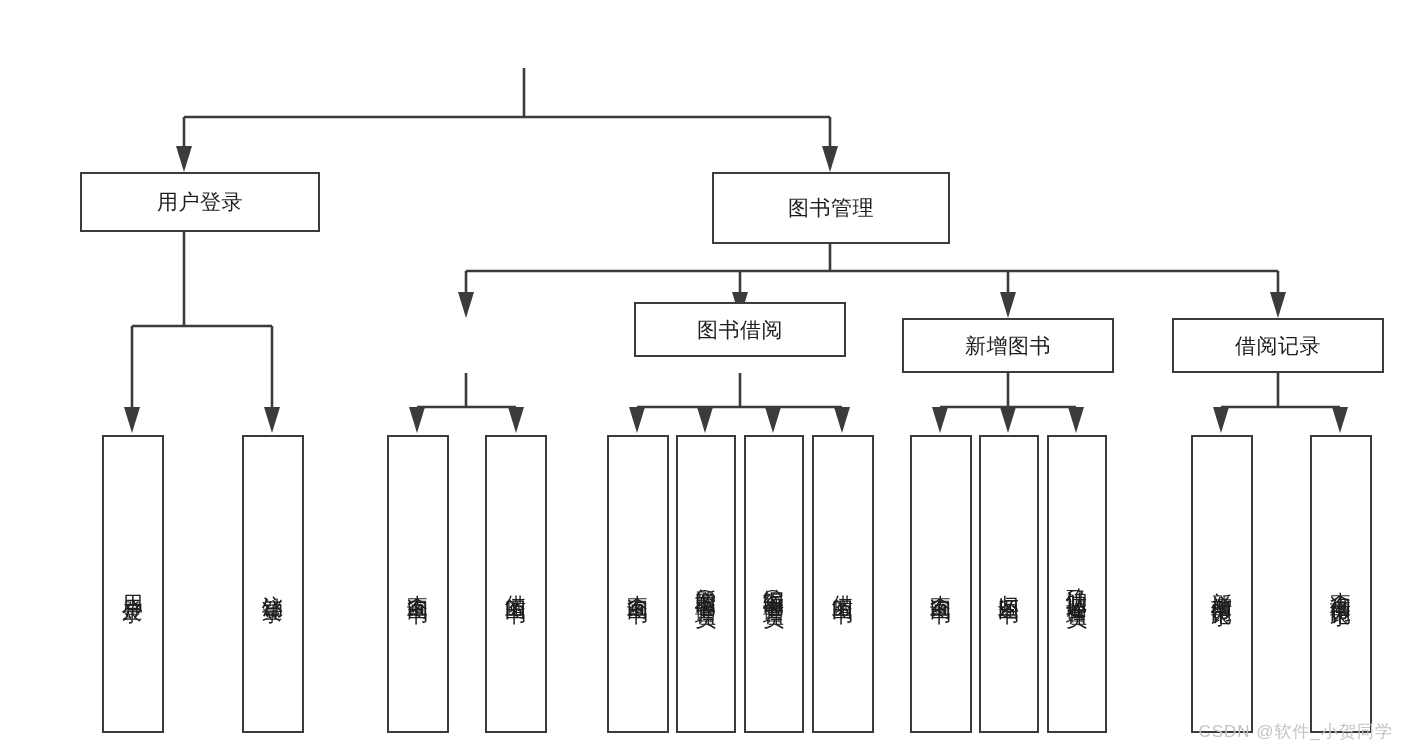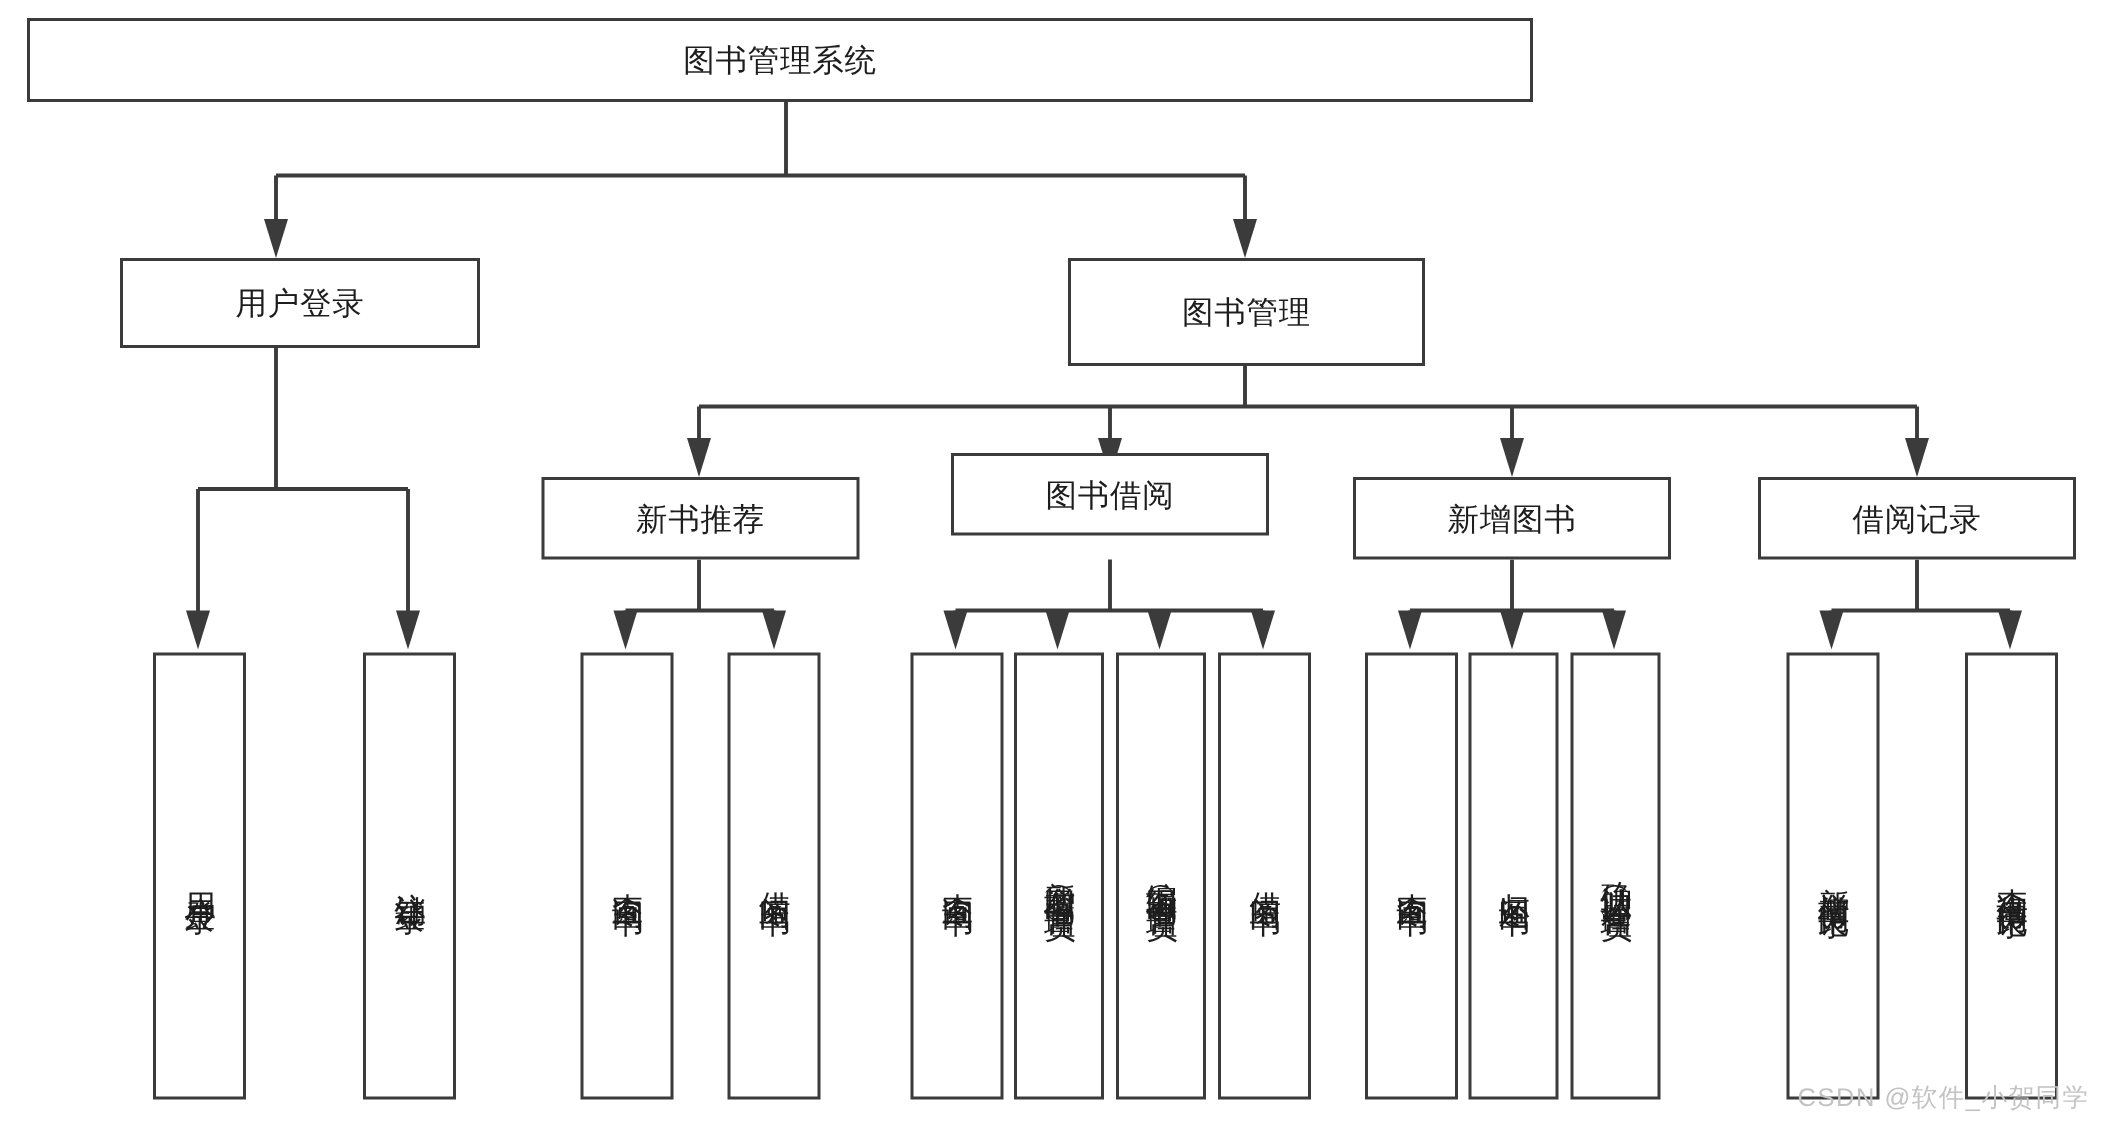--- a/index.html
+++ b/index.html
@@ -117,26 +117,24 @@
     <polygon points="1076,433 1068,407 1084,407"></polygon>
 
     <line x1="1278" y1="373" x2="1278" y2="407"></line>
     <line x1="1221" y1="407" x2="1340" y2="407"></line>
     <line x1="1221" y1="407" x2="1221" y2="418"></line>
     <polygon points="1221,433 1213,407 1229,407"></polygon>
     <line x1="1340" y1="407" x2="1340" y2="418"></line>
     <polygon points="1340,433 1332,407 1348,407"></polygon>
   </svg>
 
-  <div class="node h" style="left:18px;top:12px;width:1004px;height:56px;">图书管理系统</div>
 
   <div class="node h" style="left:80px;top:172px;width:240px;height:60px;">用户登录</div>
   <div class="node h" style="left:712px;top:172px;width:238px;height:72px;">图书管理</div>
 
-  <div class="node h" style="left:361px;top:318px;width:212px;height:55px;">新书推荐</div>
   <div class="node h" style="left:634px;top:302px;width:212px;height:55px;">图书借阅</div>
   <div class="node h" style="left:902px;top:318px;width:212px;height:55px;">新增图书</div>
   <div class="node h" style="left:1172px;top:318px;width:212px;height:55px;text-align:right;">借阅记录</div>
 
   <div class="node v" style="left:102px;top:435px;width:62px;height:298px;">
     <span class="vtxt">用户登录</span>
   </div>
   <div class="node v" style="left:242px;top:435px;width:62px;height:298px;">
     <span class="vtxt">注销登录</span>
   </div>

